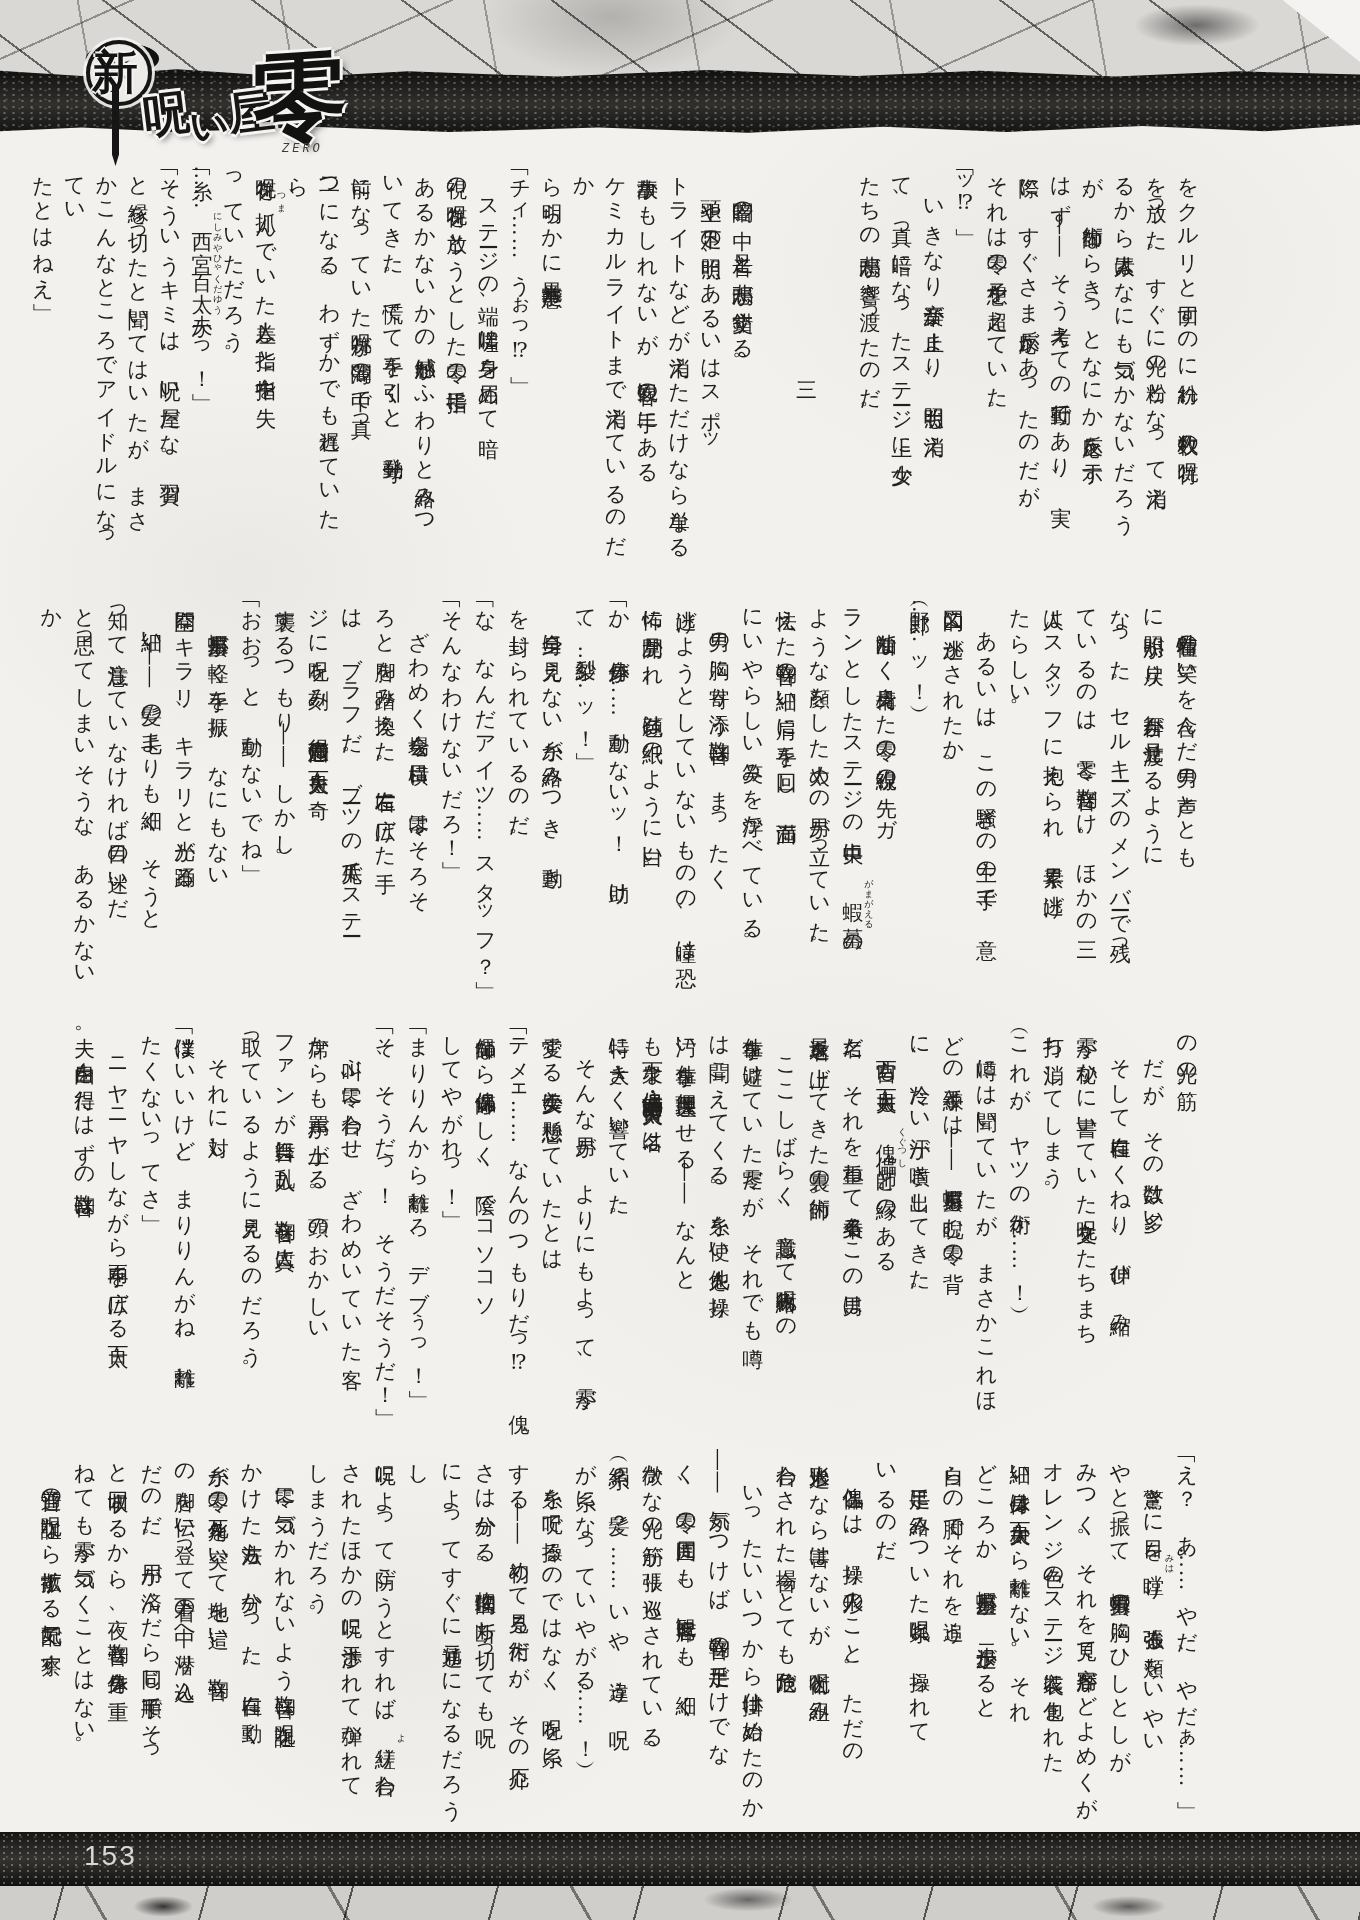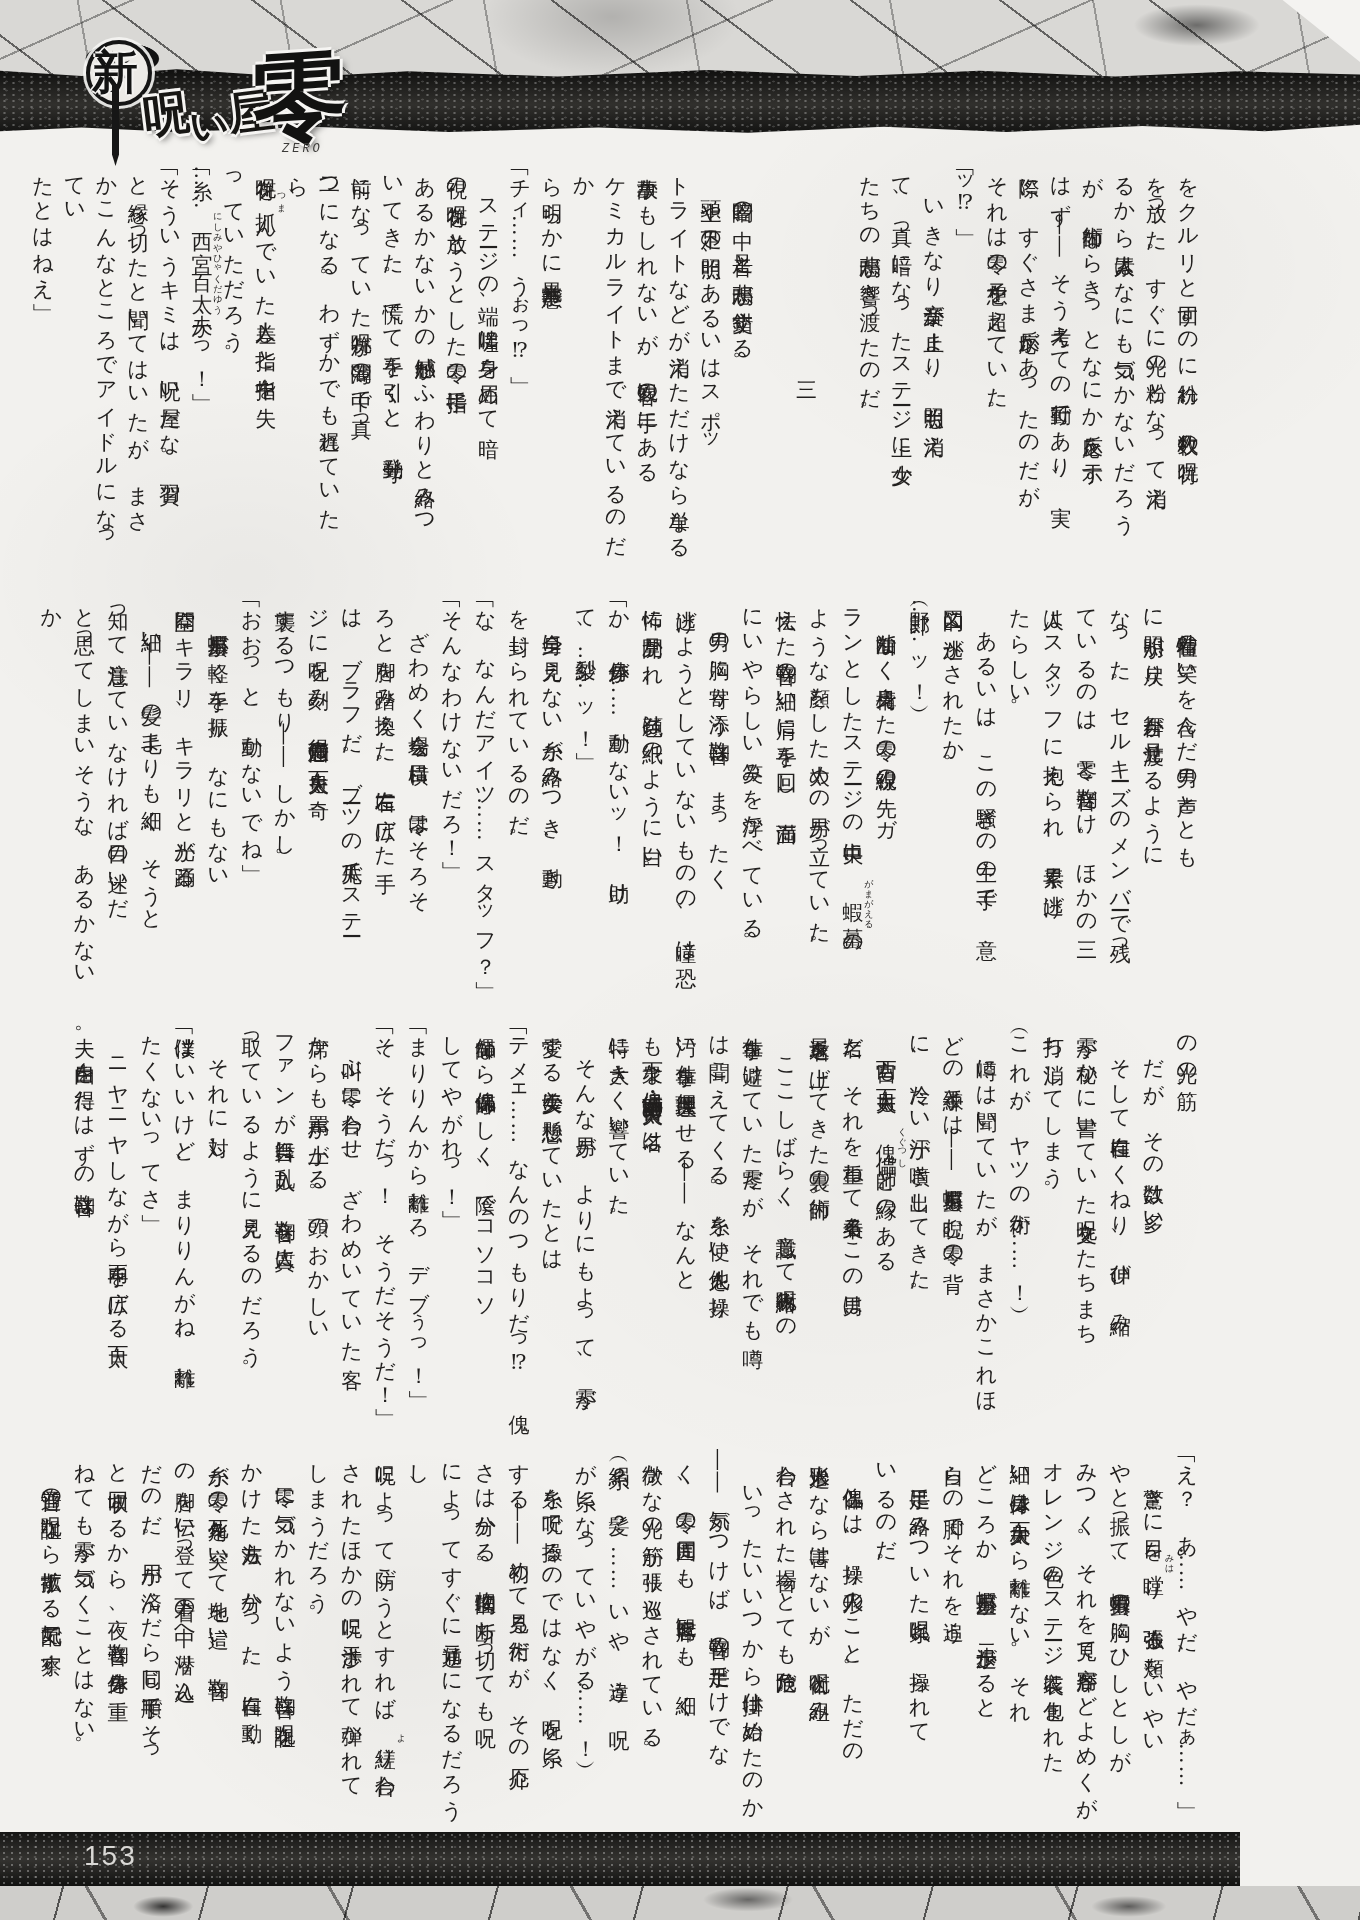--- a/index.html
+++ b/index.html
@@ -81,21 +81,21 @@
     font-size:21px;letter-spacing:1.6px;line-height:33.4px;
     color:#211f1e;white-space:pre-line;overflow:visible;
   }
   .band-1{top:162px;line-height:31.8px;}
   .band-2{top:594px;}
   .band-3{top:1021px;}
   .band-4{top:1449px;}
   ruby rt{font-size:9px;letter-spacing:0;color:#211f1e;}
   
   .footer-bar{
-    position:absolute;left:0;top:1832px;width:1240px;height:54px;
+    position:absolute;left:0;top:1832px;width:1360px;height:54px;
     background:
       radial-gradient(rgba(255,255,255,0.3) 1px, transparent 1.6px),
       radial-gradient(rgba(255,255,255,0.15) 1px, transparent 1.8px),
       linear-gradient(180deg,#151514,#343330 50%,#111110);
     background-size:8px 6px,14px 10px,100% 100%;
   }
   .page-number{
     position:absolute;left:84px;top:8px;font-size:28px;color:#d9d8d5;
     font-family:"Liberation Sans",sans-serif;letter-spacing:2px;
   }

